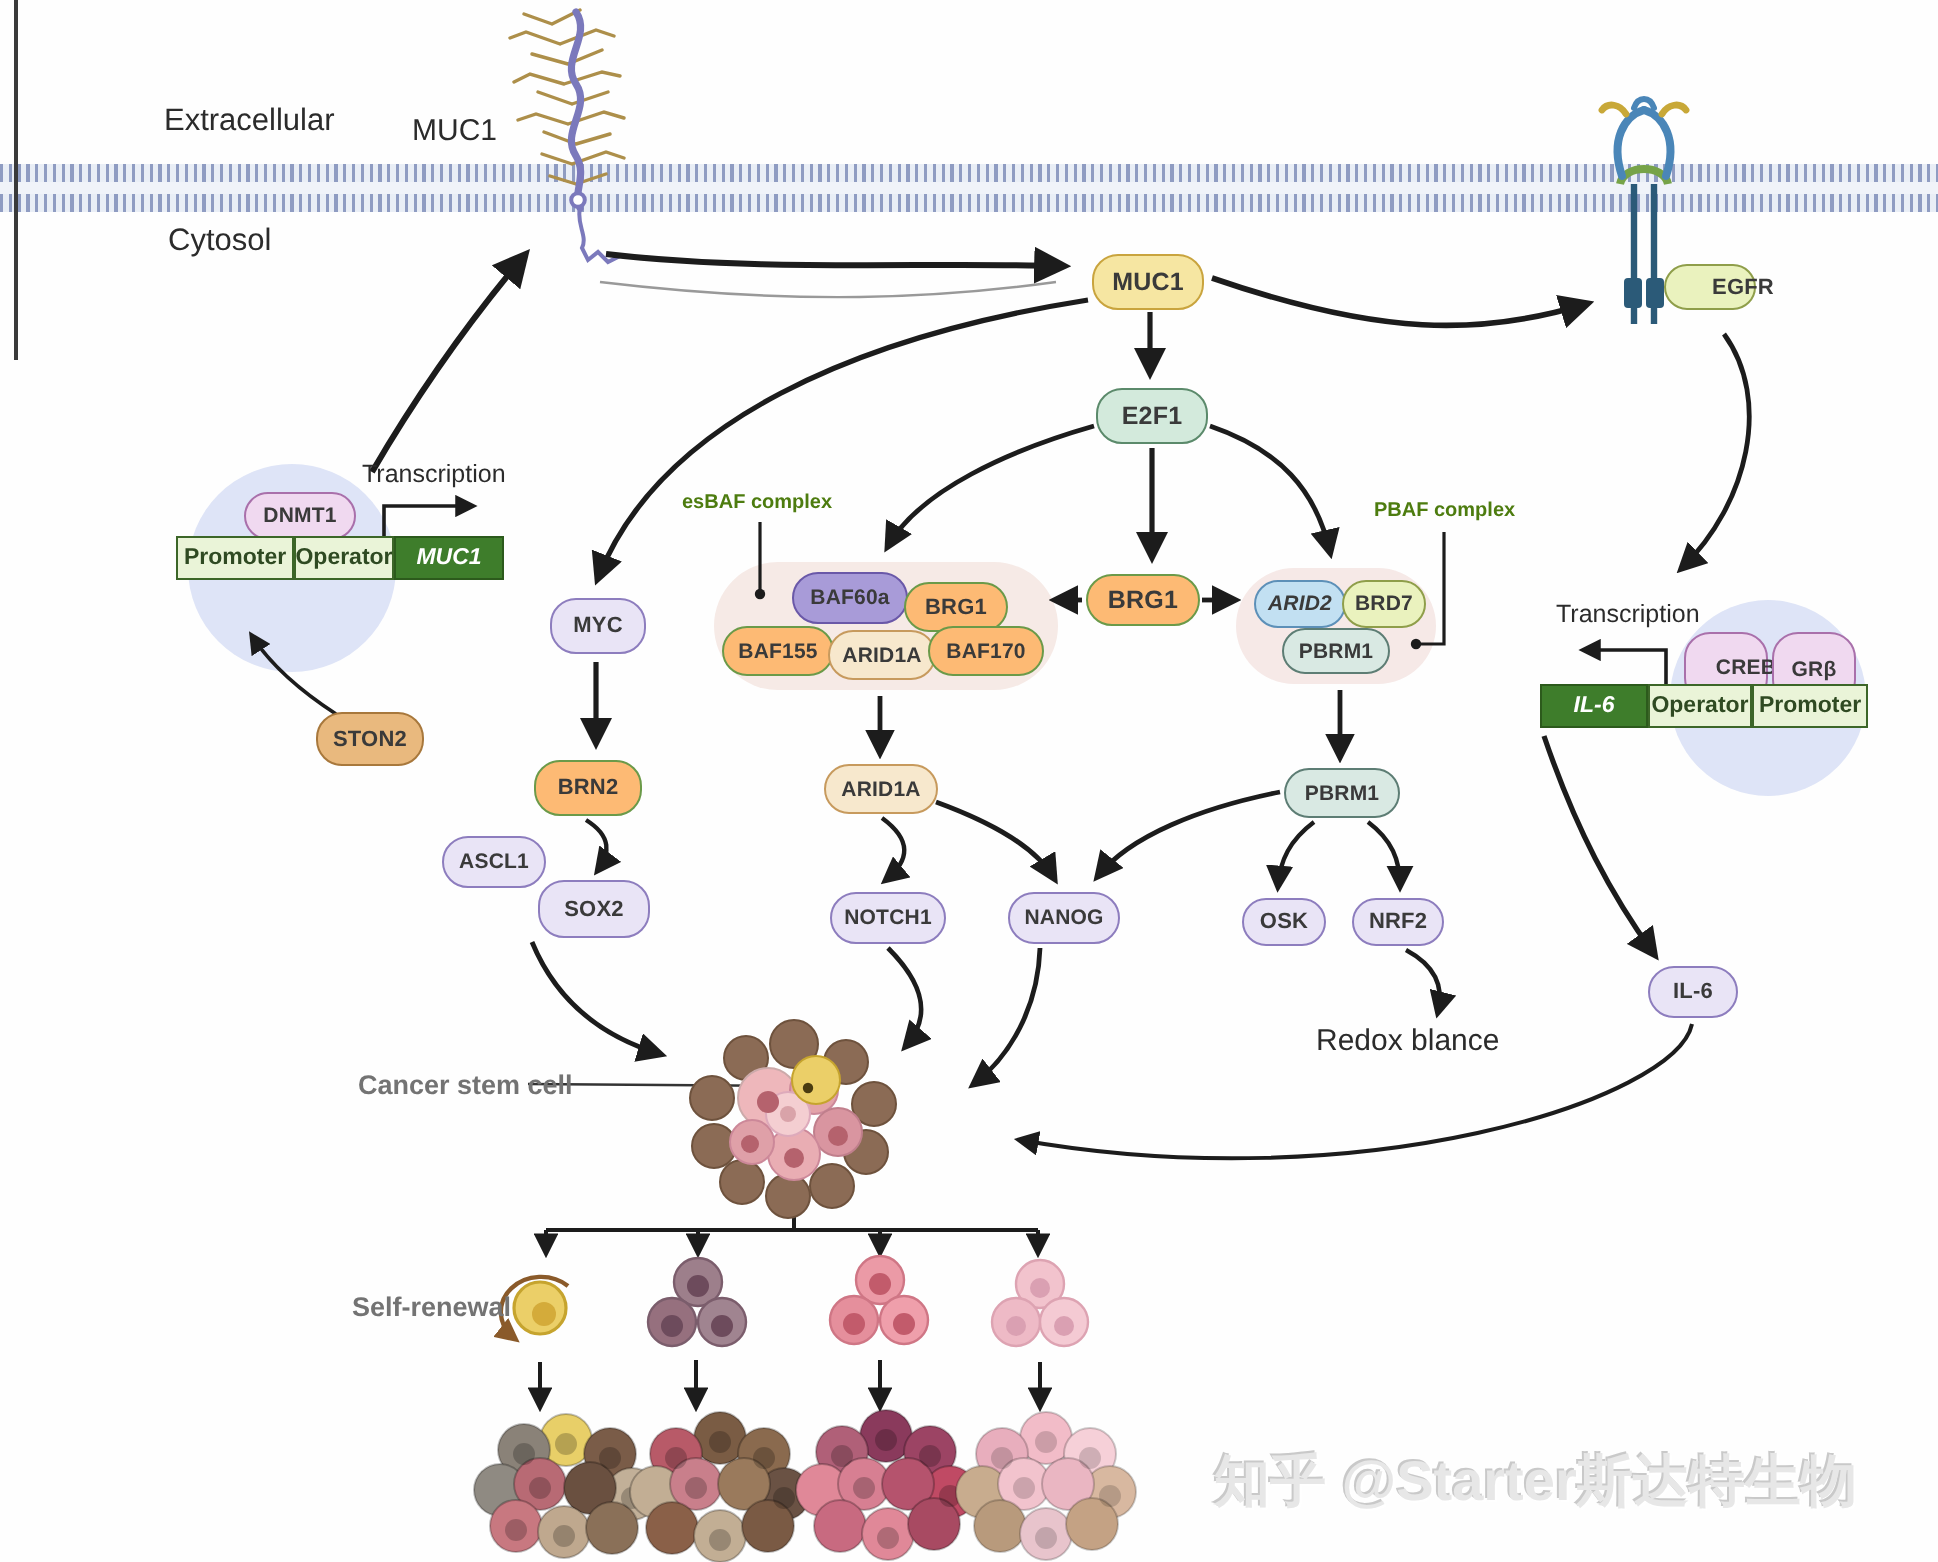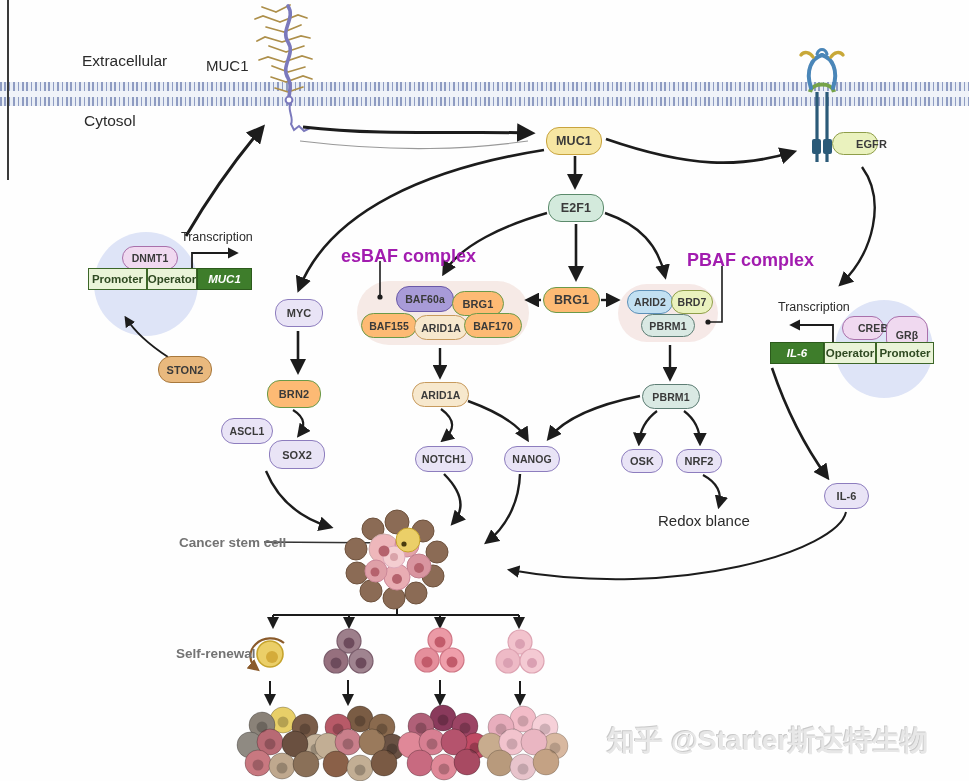--- a/index.html
+++ b/index.html
@@ -16,33 +16,33 @@
         border-radius:13px;border:1.7px solid;font-weight:700;font-size:11px;
         color:#3a3a3a;box-sizing:border-box;z-index:3;letter-spacing:.1px;white-space:nowrap;}
   .big{font-size:12.5px;}
   .yellow{background:#f6e6a2;border-color:#c9a43e;}
   .mint{background:#d3eadc;border-color:#5b8a6b;}
   .green{background:#fdba74;border-color:#6b9a49;}
   .ygreen{background:#eaf2be;border-color:#8f9e4a;}
   .lav{background:#e9e4f6;border-color:#8d7dbe;}
   .purple{background:#a89bd8;border-color:#6a58a8;}
   .tan{background:#f7e8cd;border-color:#c79a5d;}
-  .blue{background:#c2e0f2;border-color:#5d90b8;}
+  .blue{background:#c2e0f2;border-color:#5d90b8;font-style:italic;}
   .teal{background:#d9e9e3;border-color:#5d7d74;}
   .pinkp{background:#f0d9f0;border-color:#a970ab;}
   .orange{background:#e9b97e;border-color:#a8783c;}
   
   .genebox{position:absolute;display:flex;align-items:center;justify-content:center;
            border:1.6px solid #3c6628;background:#eaf4d8;font-size:11.5px;font-weight:700;
            color:#2f4a22;box-sizing:border-box;z-index:3;}
   .genedark{background:#3e7d2b;color:#fff;font-style:italic;border-color:#2c5a1c;}
   
   .lbl{position:absolute;color:#2b2b2b;z-index:3;white-space:nowrap;}
   .brown{color:#737373;font-weight:700;}
-  .clx{color:#a21caf;font-weight:700;font-size:18px;}
+  .clx{color:#4d7c0f;font-weight:700;font-size:10px;}
   #watermark{left:607px;top:722px;font-size:28px;font-weight:700;color:#e7e7e7;
              text-shadow:-1px -1px 0 #c9c9c9,1px 1px 0 #ffffff;z-index:4;}
   #leftline{left:7px;top:0;width:2px;height:180px;background:#3a3a3a;z-index:2;}
   svg#overlay{position:absolute;left:0;top:0;z-index:2;}
 </style>
 </head>
 <body>
 
 <div id="stage">
 
@@ -304,21 +304,21 @@
   <div class="pill teal" style="left:641px;top:314px;width:54px;height:23px;font-size:10.5px;">PBRM1</div>
 
   <div class="lbl" style="left:181px;top:230px;font-size:12.5px;">Transcription</div>
   <div class="pill pinkp" style="left:122px;top:246px;width:56px;height:24px;font-size:10.5px;">DNMT1</div>
   <div class="genebox" style="left:88px;top:268px;width:59px;height:22px;">Promoter</div>
   <div class="genebox" style="left:147px;top:268px;width:50px;height:22px;">Operator</div>
   <div class="genebox genedark" style="left:197px;top:268px;width:55px;height:22px;">MUC1</div>
   <div class="pill orange" style="left:158px;top:356px;width:54px;height:27px;">STON2</div>
 
   <div class="lbl" style="left:778px;top:300px;font-size:12.5px;">Transcription</div>
-  <div class="pill pinkp" style="left:842px;top:316px;width:42px;height:24px;font-size:10.5px;padding-left:20px;">CREB</div>
+  <div class="pill pinkp" style="left:842px;top:316px;width:42px;height:36px;font-size:10.5px;padding-left:20px;">CREB</div>
   <div class="pill pinkp" style="left:886px;top:316px;width:42px;height:37px;font-size:10.5px;">GRβ</div>
   <div class="genebox genedark" style="left:770px;top:342px;width:54px;height:22px;">IL-6</div>
   <div class="genebox" style="left:824px;top:342px;width:52px;height:22px;">Operator</div>
   <div class="genebox" style="left:876px;top:342px;width:58px;height:22px;">Promoter</div>
 
   <div class="pill lav" style="left:275px;top:299px;width:48px;height:28px;">MYC</div>
   <div class="pill green" style="left:267px;top:380px;width:54px;height:28px;">BRN2</div>
   <div class="pill lav" style="left:221px;top:418px;width:52px;height:26px;font-size:10.5px;">ASCL1</div>
   <div class="pill lav" style="left:269px;top:440px;width:56px;height:29px;">SOX2</div>
 

